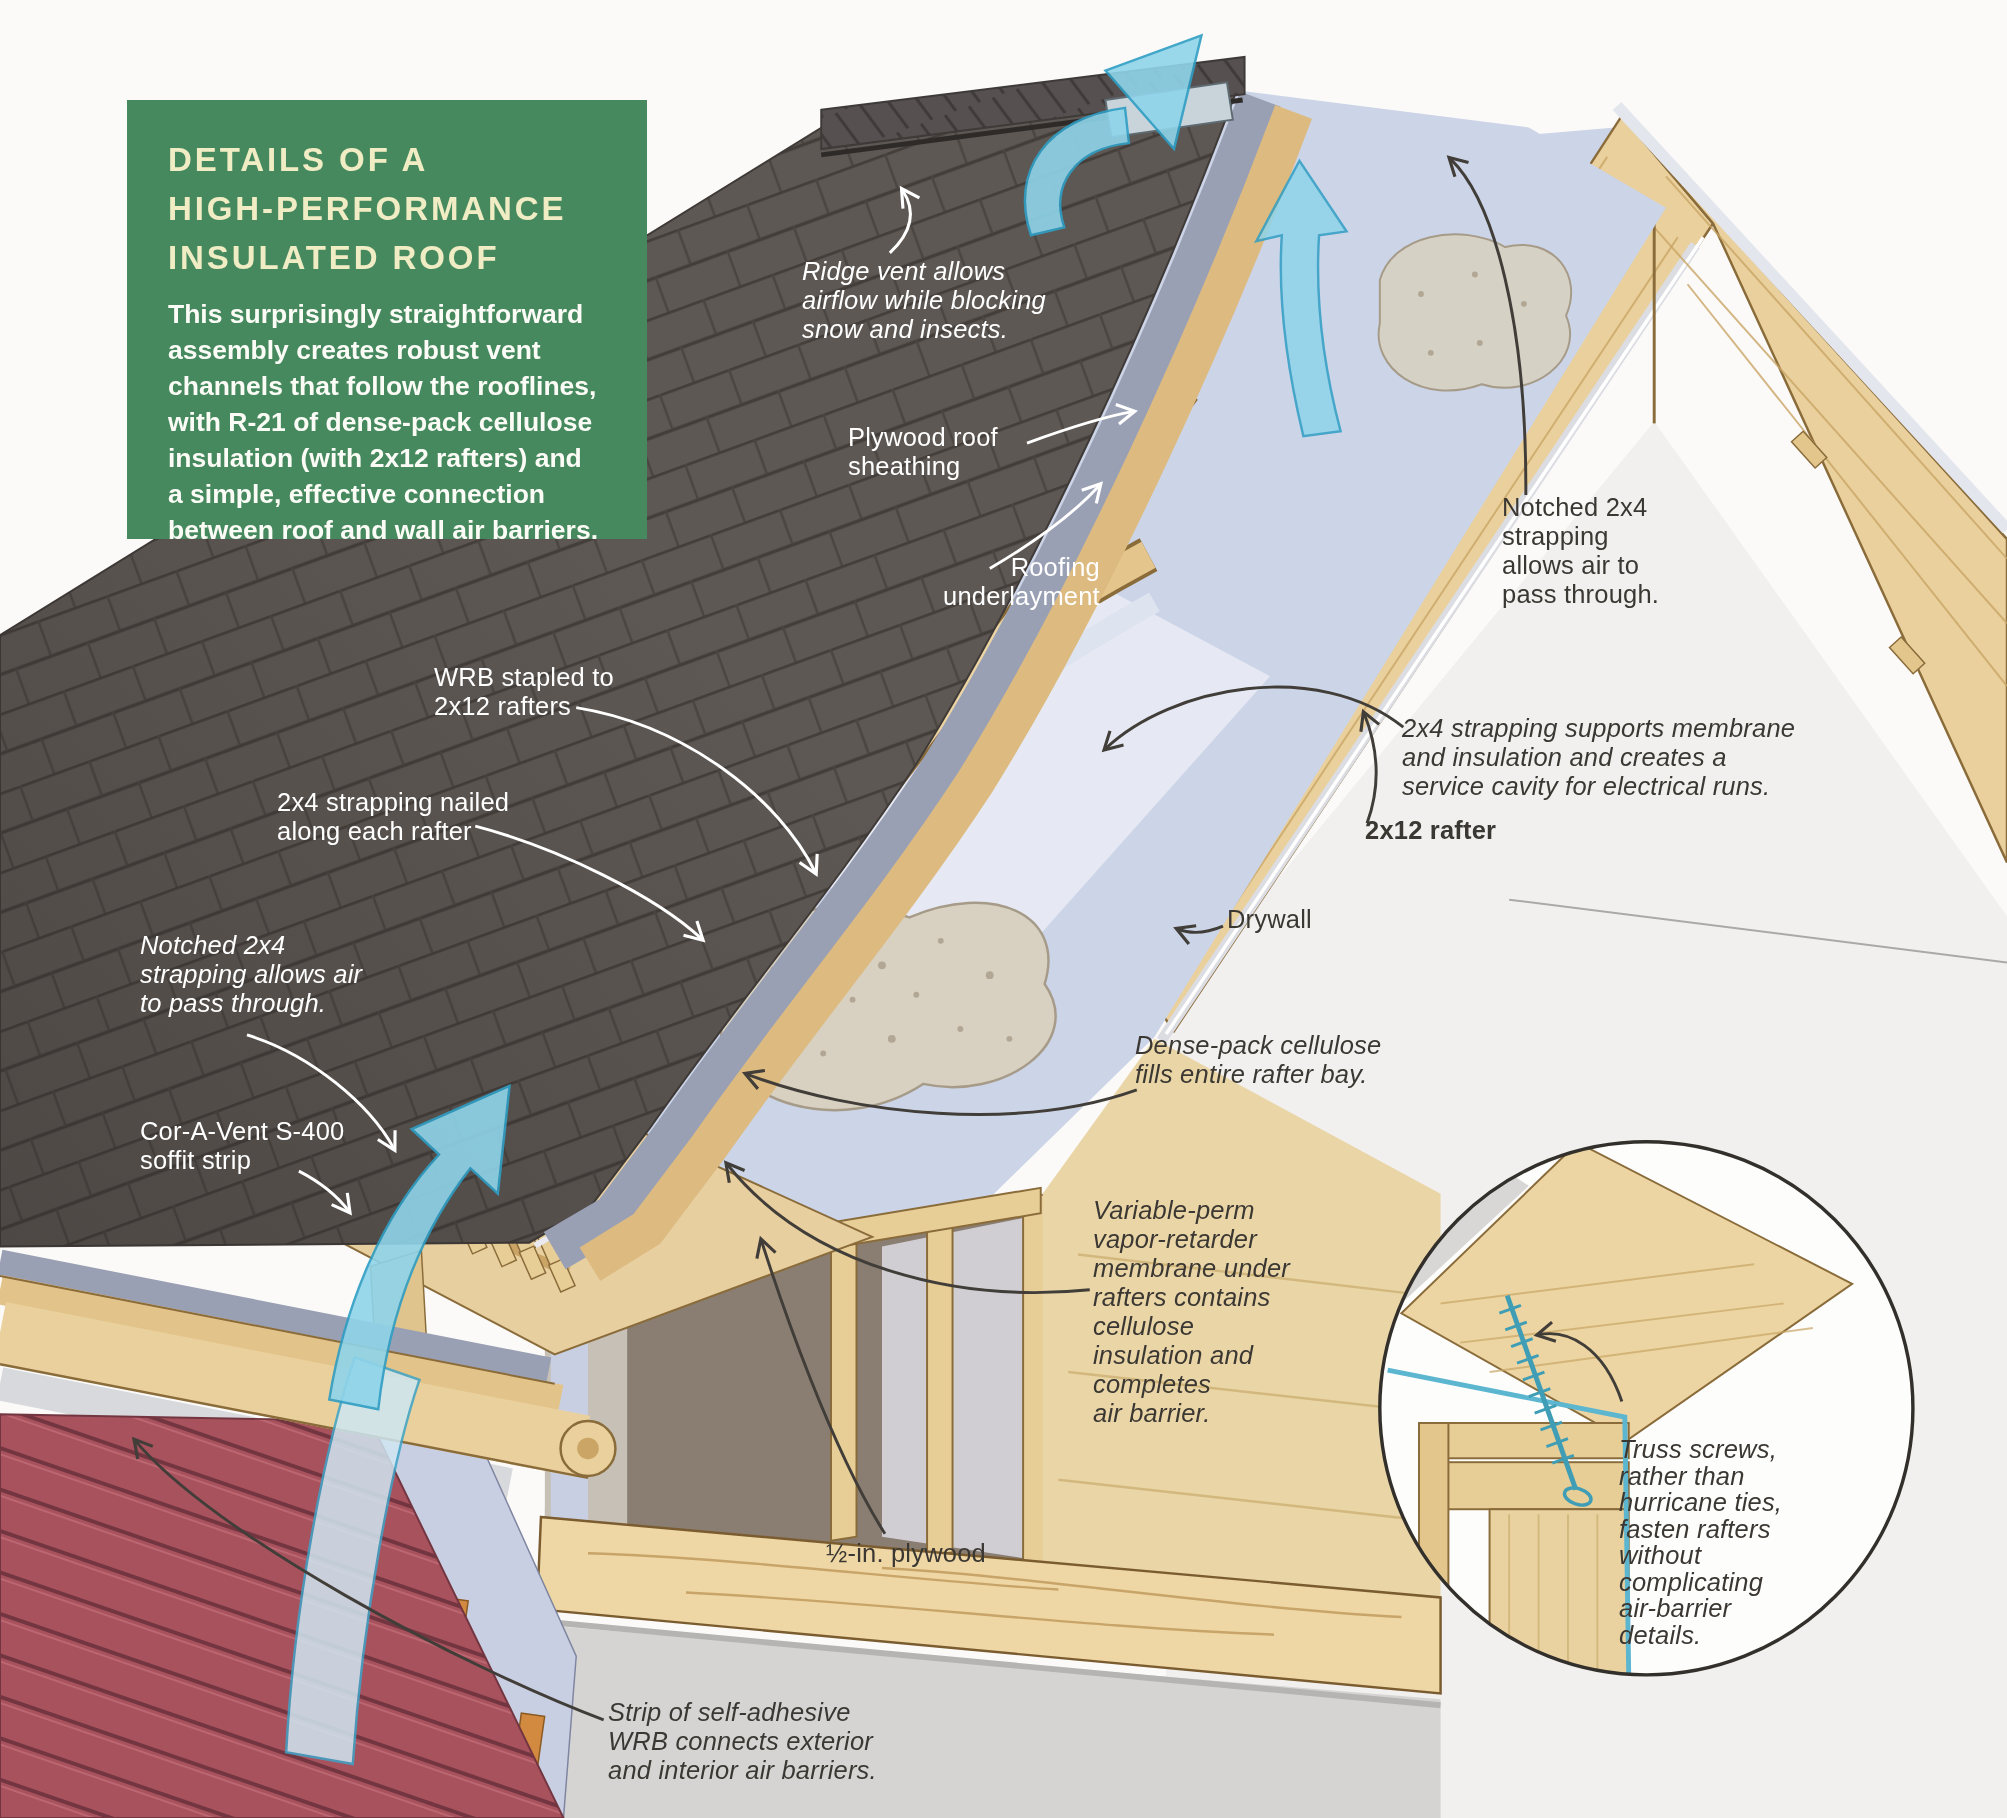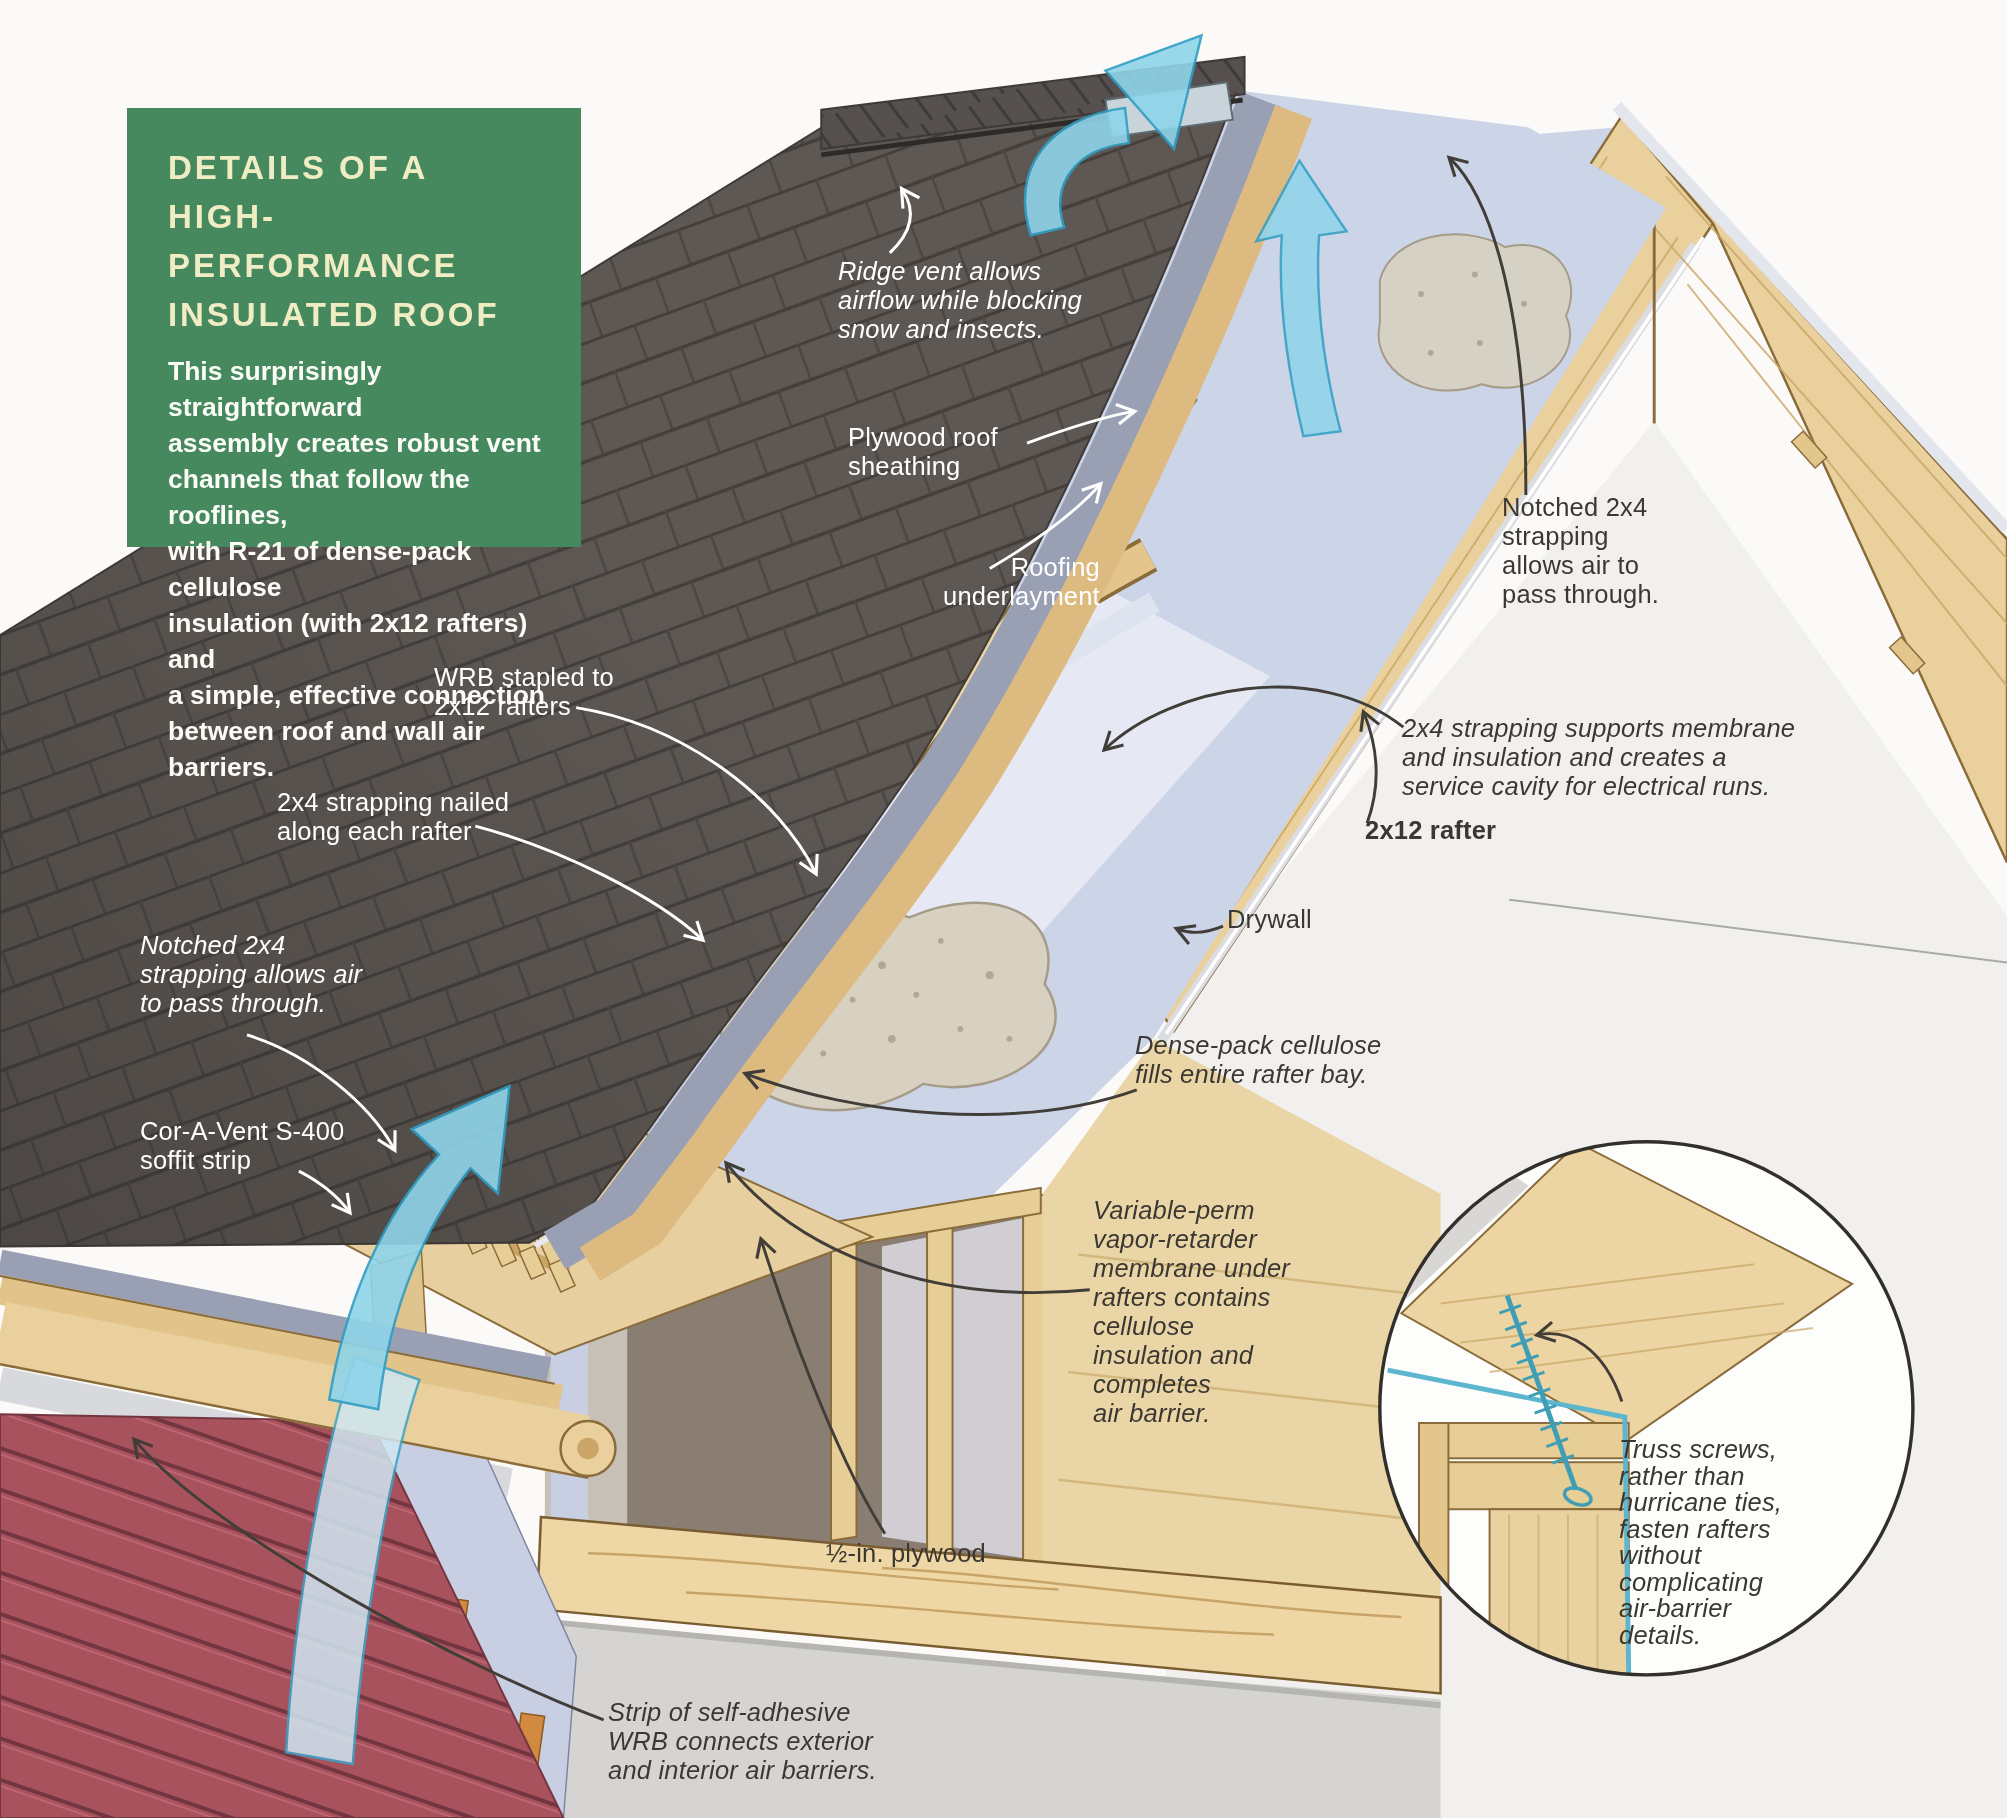--- a/index.html
+++ b/index.html
@@ -4,21 +4,21 @@
 <style>
   html,body{margin:0;padding:0;background:#fbfaf8;}
   #stage{position:relative;width:2007px;height:1818px;overflow:hidden;
          font-family:"Liberation Sans",sans-serif;}
   #art{position:absolute;left:0;top:0;}
   .lbl{position:absolute;white-space:pre-line;font-size:25.5px;line-height:29px;
        letter-spacing:0.2px;}
   .lt{color:#ffffff;}
   .dk{color:#3b3833;}
   .it{font-style:italic;}
-  #green-panel{position:absolute;left:127px;top:108px;width:454px;height:439px;
+  #green-panel{position:absolute;left:127px;top:100px;width:520px;height:439px;
        background:#47895f;box-sizing:border-box;padding:35px 25.5px 0 41px;}
   #green-title{color:#f0ecc4;font-size:33px;line-height:49px;font-weight:bold;
        letter-spacing:2.9px;white-space:pre-line;}
   #green-body{color:#fcfcf7;font-size:26.5px;line-height:36px;font-weight:bold;
        margin-top:13.7px;white-space:pre-line;}
 </style>
 </head>
 <body>
 
 <div id="stage">
@@ -266,21 +266,21 @@
 INSULATED ROOF</div>
   <div id="green-body">This surprisingly straightforward
 assembly creates robust vent
 channels that follow the rooflines,
 with R-21 of dense-pack cellulose
 insulation (with 2x12 rafters) and
 a simple, effective connection
 between roof and wall air barriers.</div>
 </div>
 
-<div class="lbl lt it" style="left:802px;top:257px;margin-left:36px;">Ridge vent allows
+<div class="lbl lt it" style="left:802px;top:257px;">Ridge vent allows
 airflow while blocking
 snow and insects.</div>
 <div class="lbl lt" style="left:848px;top:423px;">Plywood roof
 sheathing</div>
 <div class="lbl lt" style="left:943px;top:553px;text-align:right;">Roofing
 underlayment</div>
 <div class="lbl lt" style="left:434px;top:663px;">WRB stapled to
 2x12 rafters</div>
 <div class="lbl lt" style="left:277px;top:788px;">2x4 strapping nailed
 along each rafter</div>

